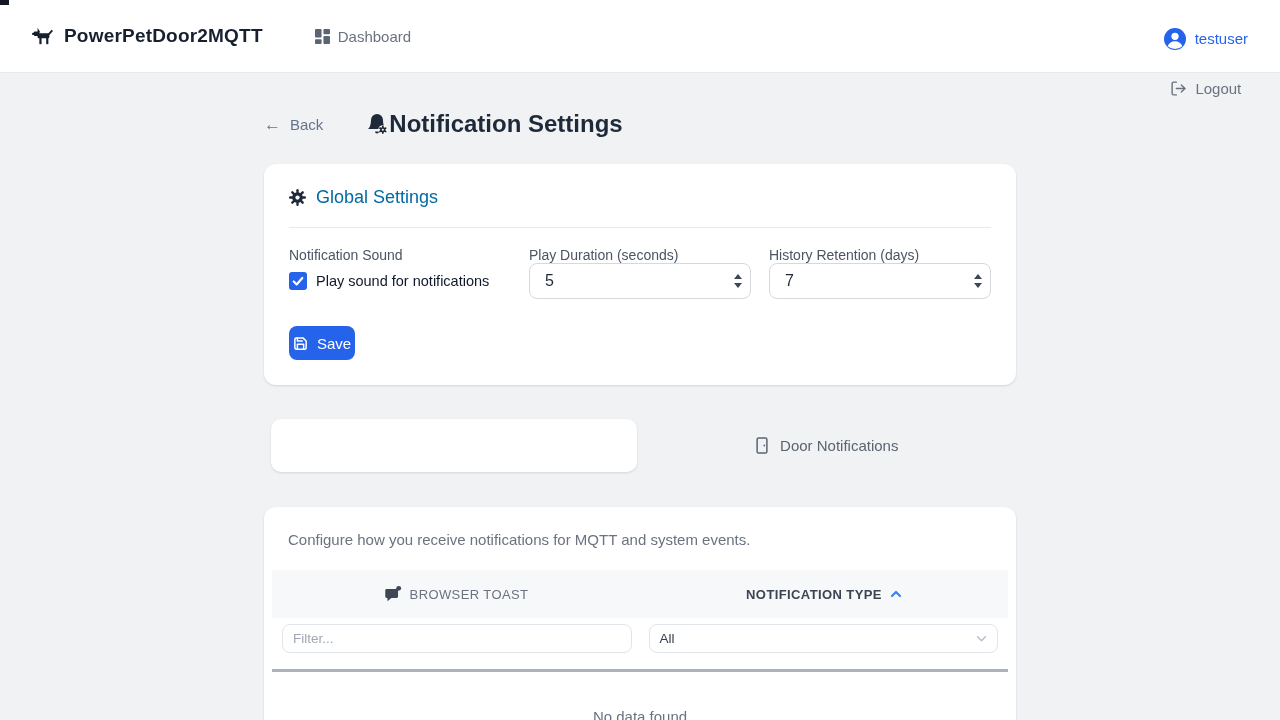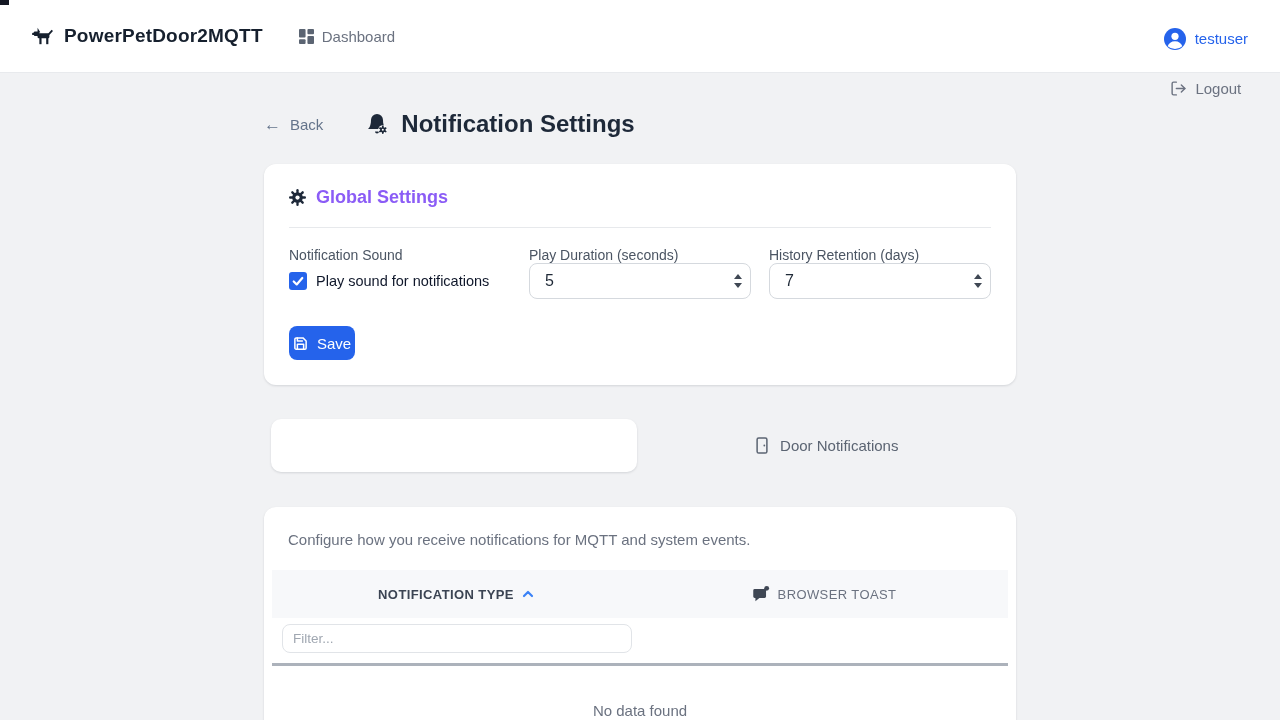--- a/index.html
+++ b/index.html
@@ -7,52 +7,52 @@
   body {
     font-family: "Liberation Sans", sans-serif;
     background: #f1f2f4;
     color: #1e2939;
   }
   .corner-artifact { position: fixed; top: 0; left: 0; width: 9px; height: 5px; background: #141824; z-index: 50; }
 
   
   .navbar {
     height: 73px; background: #fff; border-bottom: 1px solid #e8eaed;
-    display: flex; align-items: center; padding: 0 32px;
+    display: flex; align-items: center; padding: 0 32px; gap: 16px;
   }
   .brand { display: flex; align-items: center; gap: 10px; cursor: pointer; }
   .brand-title { font-size: 19px; font-weight: bold; color: #16202e; letter-spacing: .2px; }
   .nav-link {
     display: flex; align-items: center; gap: 8px; margin-left: 36px;
     color: #6b7280; font-size: 15px; cursor: pointer;
   }
   .nav-right { margin-left: auto; display: flex; align-items: center; gap: 30px; flex-direction: column; }
   .icon-btn { display: flex; align-items: center; cursor: pointer; background: none; border: none; }
   .user-chip { display: flex; align-items: center; gap: 9px; cursor: pointer; }
   .username { color: #2563eb; font-size: 15px; }
   .logout { display: flex; align-items: center; gap: 8px; color: #6b7280; font-size: 15px; cursor: pointer; }
 
   
   .page { width: 752px; margin: 0 auto; }
   .header-row { margin: 37px 0 26px; display: flex; align-items: center; }
   .back-link { display: flex; align-items: center; gap: 9px; color: #64748b; font-size: 15px; cursor: pointer; }
   .back-arrow { font-size: 17px; line-height: 1; }
-  .title-group { margin-left: 42px; display: flex; align-items: center; gap: 12px; }
+  .title-group { margin-left: 42px; display: flex; align-items: center; }
   .page-title { font-size: 24px; font-weight: bold; color: #1e2939; }
 
   .card {
     background: #fff; border-radius: 12px;
     box-shadow: 0 1px 2px rgba(16,24,40,.05), 0 1px 3px rgba(16,24,40,.08);
   }
 
   
   .card-global { padding: 23px 25px 25px; }
   .card-title-row {
     display: flex; align-items: center; gap: 10px;
-    font-size: 18px; font-weight: bold; color: #8b5cf6;
+    font-size: 18px; font-weight: normal; color: #0369a1;
     padding-bottom: 19px; border-bottom: 1px solid #e7e9ec;
   }
   .fields { display: grid; grid-template-columns: 1fr 1fr 1fr; gap: 18px; margin-top: 19px; }
   .field-label { font-size: 14px; color: #4b5563; }
   .field-control { height: 36px; display: flex; align-items: center; position: relative; }
   .checkbox-row { display: flex; align-items: center; gap: 9px; cursor: pointer; }
   .checkbox {
     width: 18px; height: 18px; background: #2563eb; border-radius: 3px;
     display: flex; align-items: center; justify-content: center; flex: none;
   }
@@ -82,21 +82,21 @@
 
   
   .card-table { margin-top: 35px; padding: 24px 8px 80px; }
   .table-desc { margin: 0 16px 22px; color: #6b7280; font-size: 15px; }
   .thead { background: #f7f8fa; height: 48px; display: grid; grid-template-columns: 1fr 1fr; align-items: center; }
   .th { display: flex; align-items: center; justify-content: center; gap: 8px; letter-spacing: .4px; font-size: 13px; }
   .th-sortable { font-weight: bold; color: #3b4453; cursor: pointer; }
   .th-plain { color: #6b7280; }
   .filter-row {
     display: grid; grid-template-columns: 1fr 1fr; gap: 17px;
-    padding: 6px 10px 10px; border-bottom: 3px solid #acb2bb;
+    padding: 6px 10px 16px; border-bottom: 3px solid #acb2bb;
   }
   .filter-input {
     height: 29px; border: 1px solid #e1e4e8; border-radius: 8px; padding: 0 10px;
     font-size: 13.5px; color: #374151; outline: none; width: 100%;
     font-family: "Liberation Sans", sans-serif;
   }
   .filter-input::placeholder { color: #a0a7b1; }
   .filter-select {
     position: relative; height: 29px; border: 1px solid #e1e4e8; border-radius: 8px;
     display: flex; align-items: center; padding: 0 24px 0 10px;
@@ -281,39 +281,47 @@
         </svg>
       </span>
       <span>Door Notifications</span>
     </div>
   </div>
 
   <section class="card card-table">
     <p class="table-desc">Configure how you receive notifications for MQTT and system events.</p>
 
     <div class="thead">
-      <div class="th th-sortable">
-        <span>NOTIFICATION TYPE</span>
-        <span class="icon">
-          <svg width="12" height="8" viewBox="0 0 12 8" fill="none" stroke="#3b82f6" stroke-width="2.2" stroke-linecap="round" stroke-linejoin="round">
-            <polyline points="2,6 6,2 10,6"></polyline>
-          </svg>
-        </span>
-      </div>
       <div class="th th-plain">
         <span class="icon">
           <svg width="18" height="18" viewBox="0 0 20 20">
             <path d="M3 4.5h11a1.6 1.6 0 0 1 1.6 1.6v6.8a1.6 1.6 0 0 1-1.6 1.6H8.2l-4.4 3.6v-3.6H3a1.6 1.6 0 0 1-1.6-1.6V6.1A1.6 1.6 0 0 1 3 4.5z" fill="#3f4754"></path>
             <circle cx="16.3" cy="3.7" r="2.7" fill="#3f4754"></circle>
           </svg>
         </span>
         <span>BROWSER TOAST</span>
       </div>
+      <div class="th th-sortable">
+        <span>NOTIFICATION TYPE</span>
+        <span class="icon">
+          <svg width="12" height="8" viewBox="0 0 12 8" fill="none" stroke="#3b82f6" stroke-width="2.2" stroke-linecap="round" stroke-linejoin="round">
+            <polyline points="2,6 6,2 10,6"></polyline>
+          </svg>
+        </span>
+      </div>
     </div>
 
     <div class="filter-row">
       <input class="filter-input" type="text" placeholder="Filter..." style="">
+      <div class="filter-select">
+        <span>All</span>
+        <span class="select-chevron icon">
+          <svg width="11" height="7" viewBox="0 0 12 8" fill="none" stroke="#b8bec6" stroke-width="1.6" stroke-linecap="round" stroke-linejoin="round">
+            <polyline points="1.5,1.5 6,6 10.5,1.5"></polyline>
+          </svg>
+        </span>
+      </div>
     </div>
 
     <div class="empty-message">No data found</div>
   </section>
 
 </main>
 
 </body></html>

